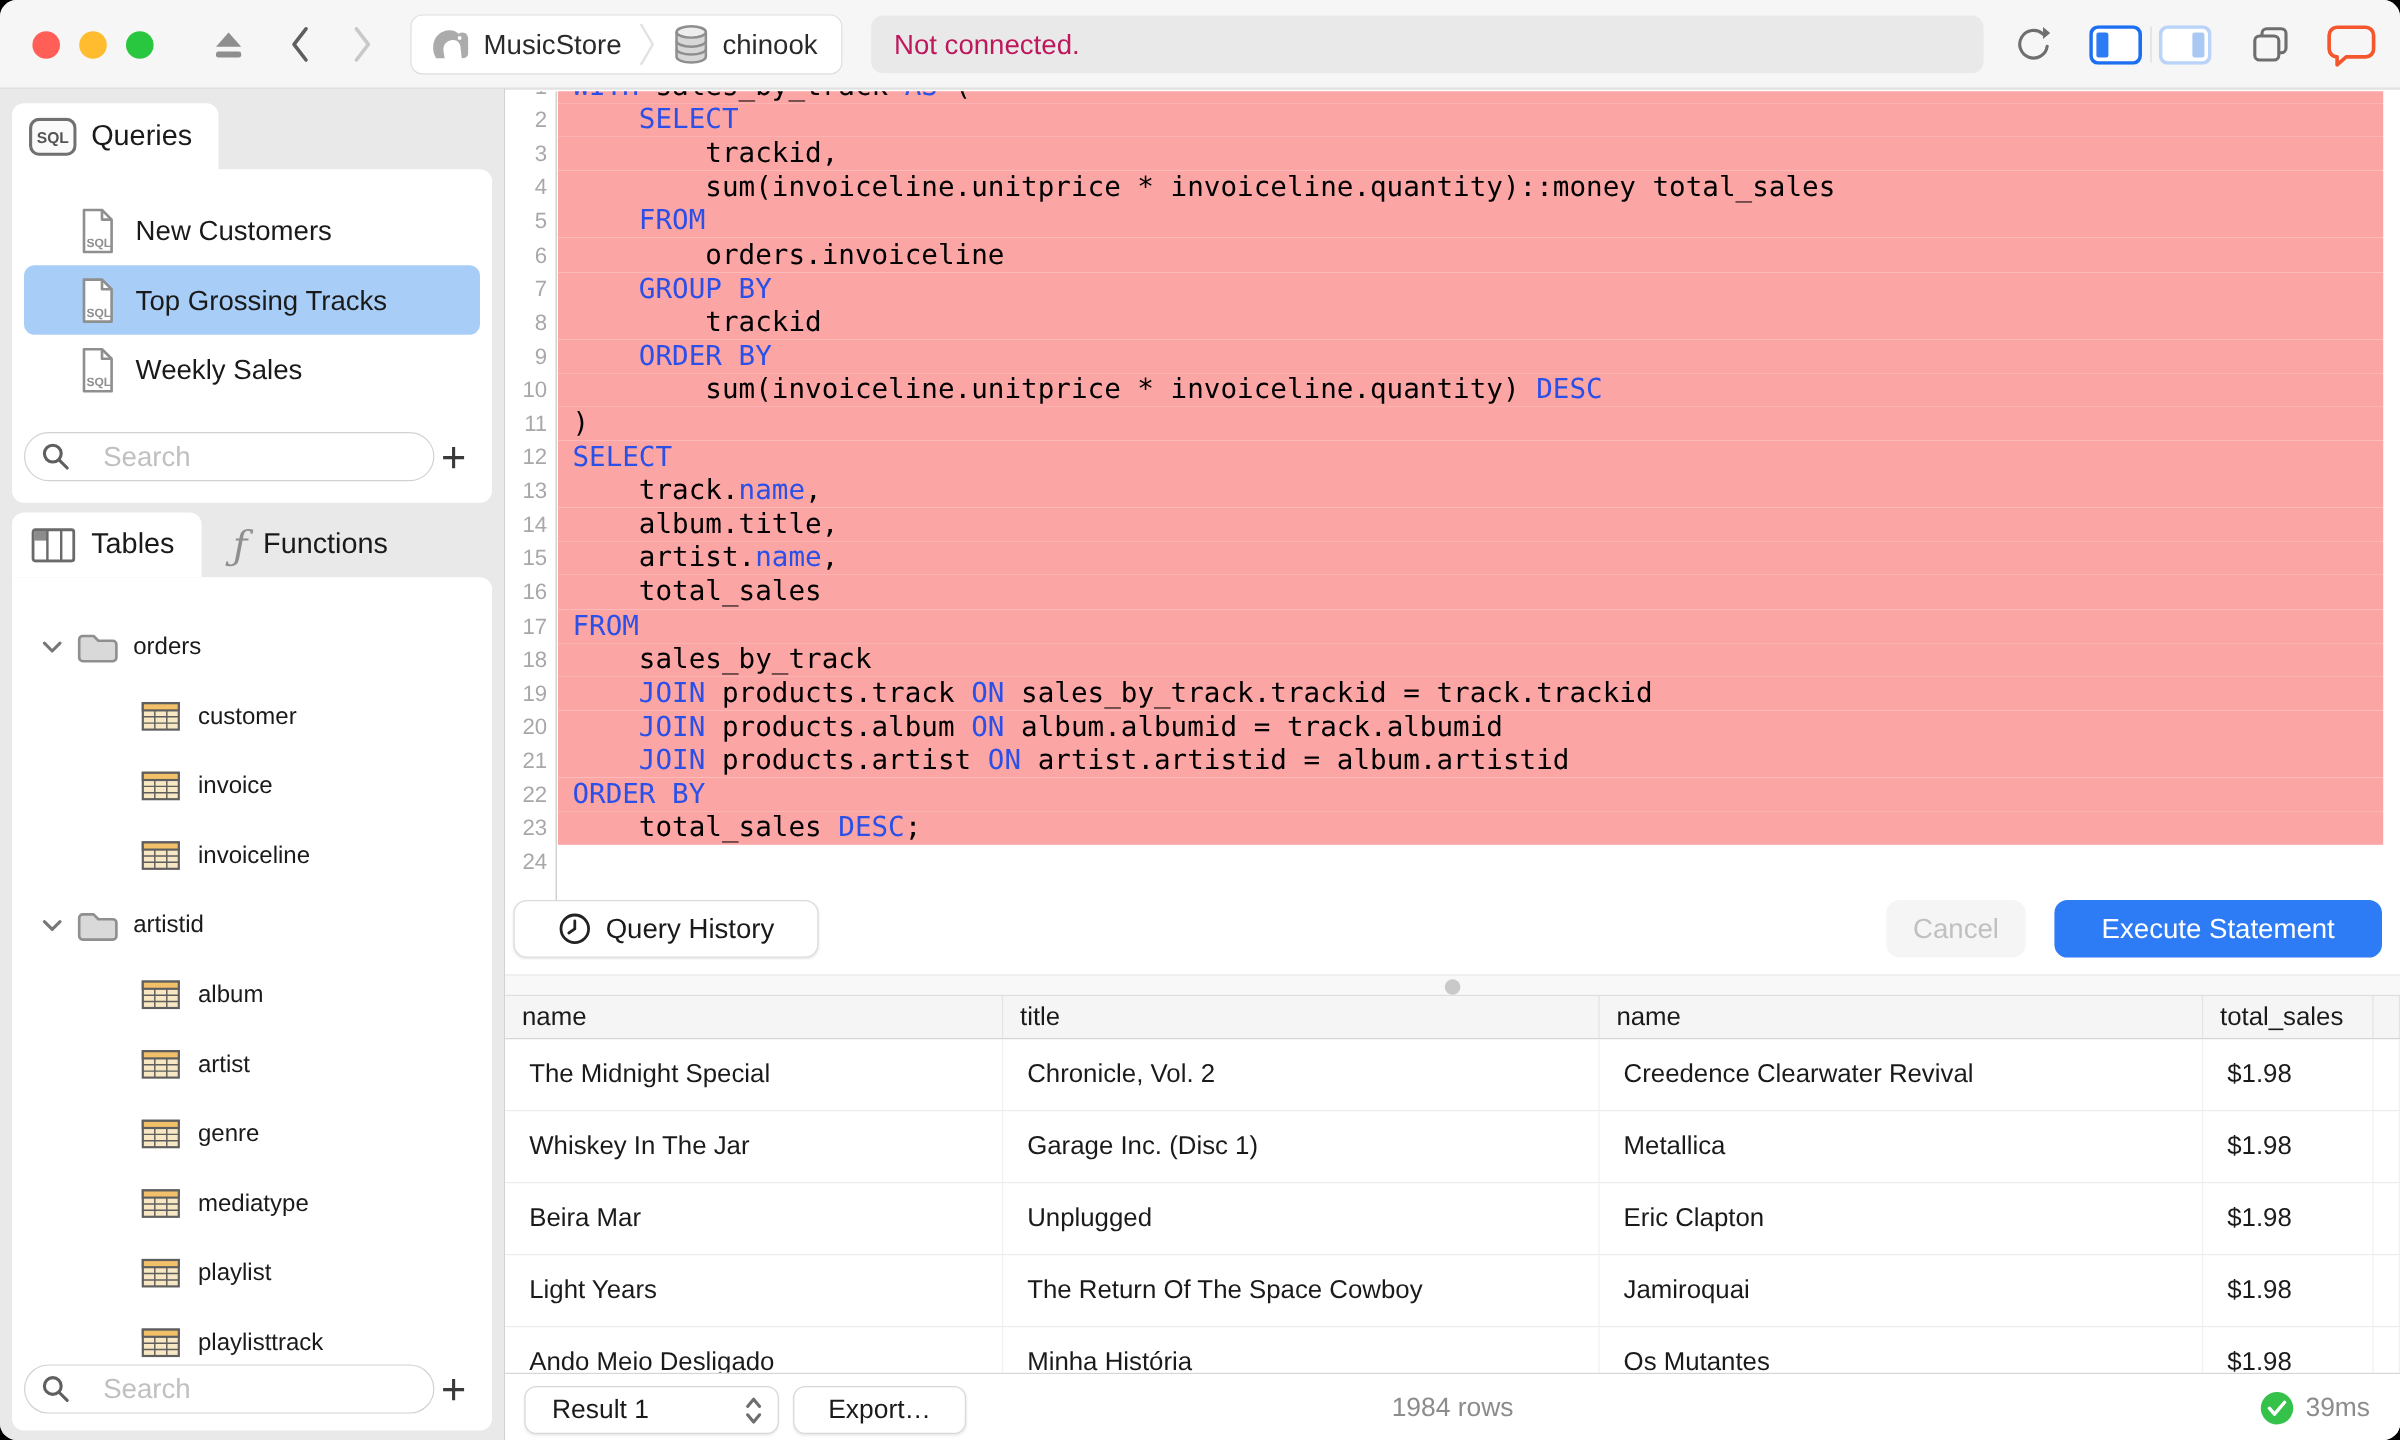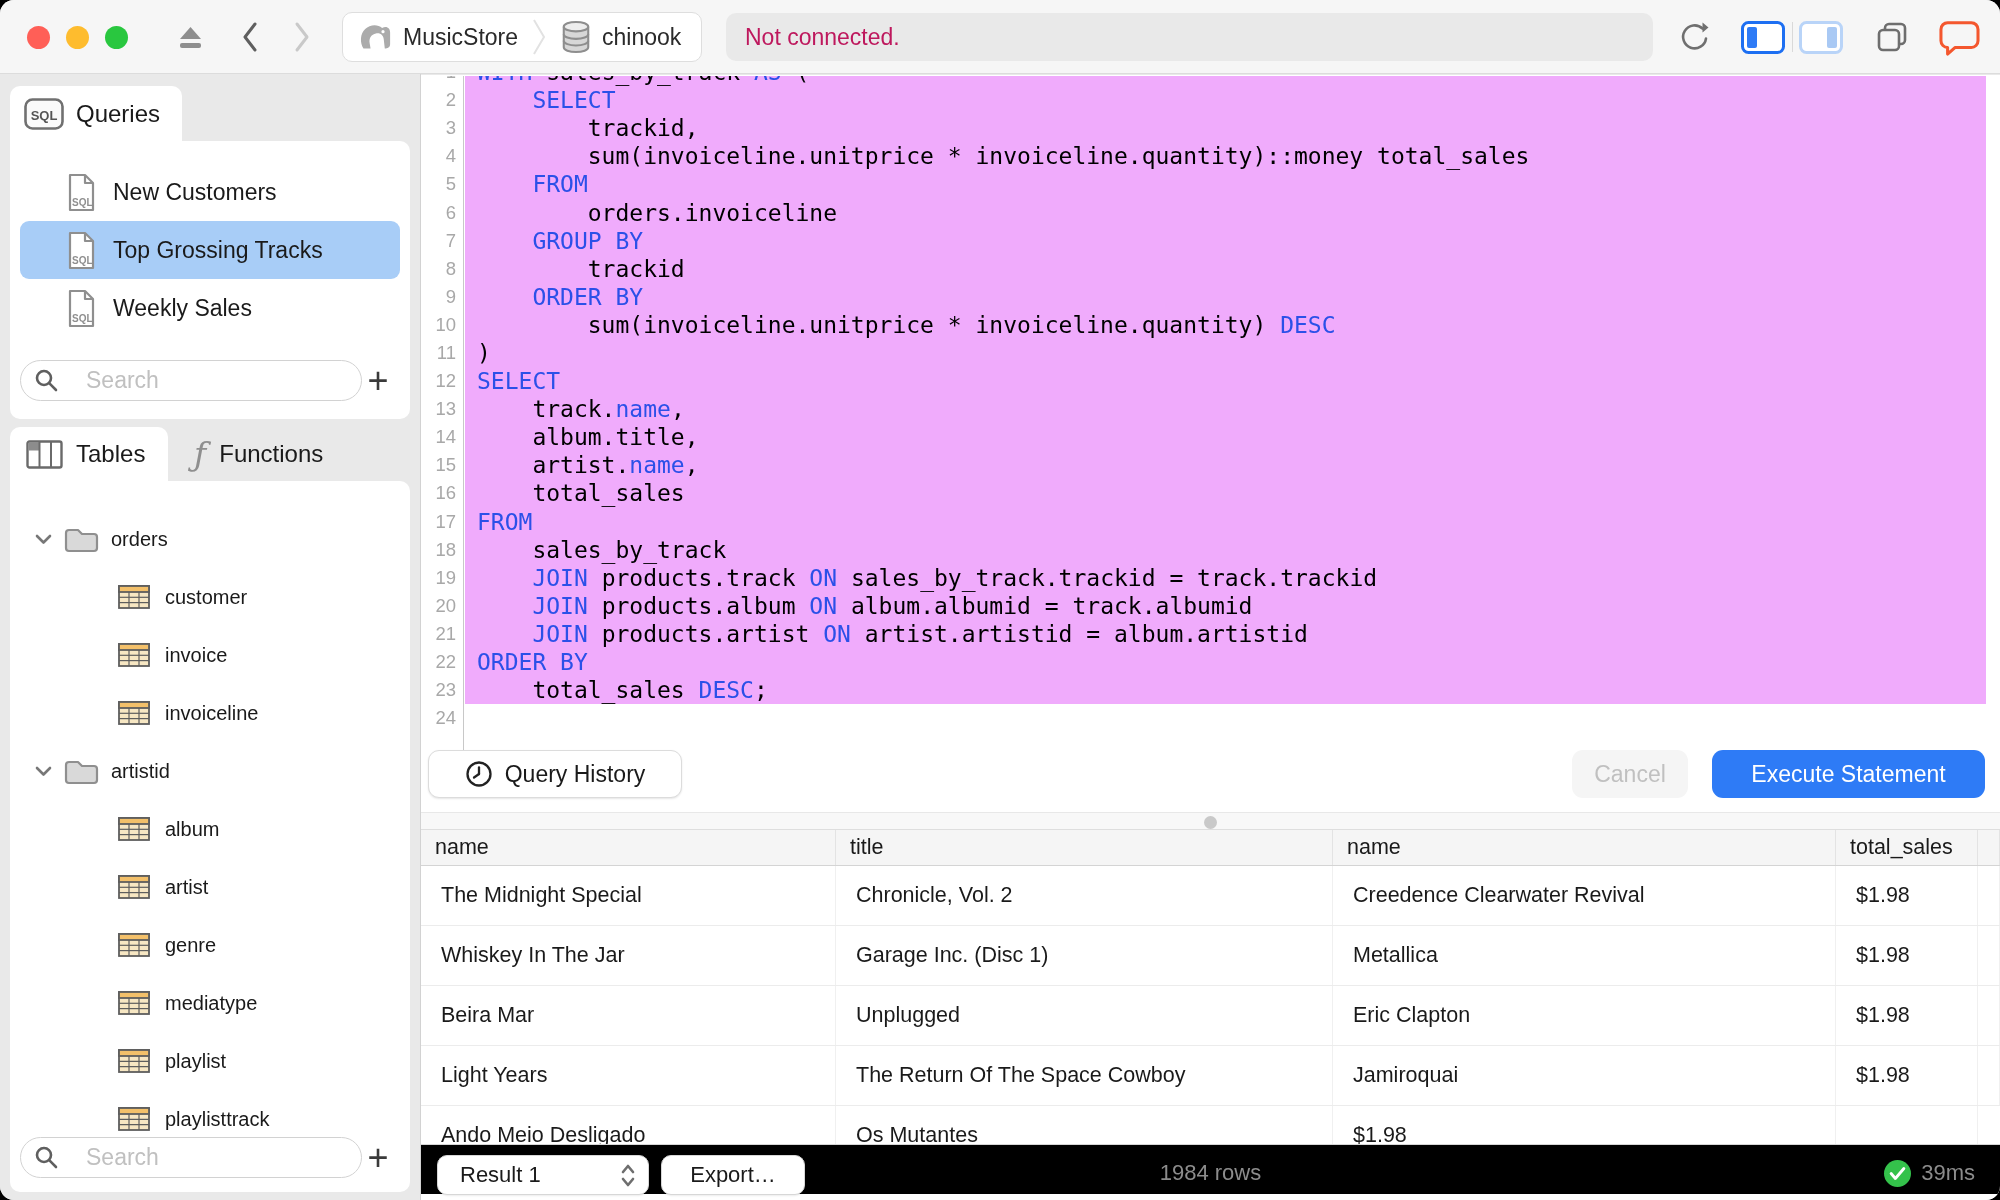--- a/index.html
+++ b/index.html
@@ -53,42 +53,42 @@
   .main-bg{position:absolute;left:421px;top:75px;right:0;bottom:0;background:#FFF;}
   .editor{position:absolute;left:421px;top:76px;width:1579px;height:676px;overflow:hidden;background:#FFF;}
   .gutter{position:absolute;left:0;top:0;bottom:0;width:43px;background:#FFF;border-right:1px solid #C8C8C8;}
   .gutter-inner{position:absolute;left:0;right:0;top:-18px;}
   .lnum{height:28.1px;display:flex;align-items:center;justify-content:flex-end;padding-right:7px;
     font-size:18.5px;color:#A8A8A8;}
   .code{position:absolute;left:44px;right:0;top:0;bottom:0;}
   .code-inner{position:absolute;left:0;right:0;top:-18px;}
   .code-row{height:28.1px;display:flex;align-items:center;padding-left:12px;margin-right:14px;
     font-family:"DejaVu Sans Mono",monospace;font-size:23px;white-space:pre;color:#000;}
-  .code-row.hl{background:#f0abfc;}
+  .code-row.hl{background:#fca5a5;}
   .kw{color:#2B50E8;}
   
   .exec-row{position:absolute;left:421px;top:752px;right:0;height:60px;background:#FFF;}
   .btn{display:flex;align-items:center;justify-content:center;border-radius:11px;font-size:23px;}
   .history-btn{position:absolute;left:7px;top:-2px;width:254px;height:48px;background:#FFF;border:1px solid #DCDCDC;
     box-shadow:0 1px 2px rgba(0,0,0,.10);gap:12px;color:#1A1A1A;}
   .cancel-btn{position:absolute;left:1151px;top:-2px;width:116px;height:48px;background:#F5F5F5;color:#C0C0C0;}
   .execute-btn{position:absolute;left:1291px;top:-2px;width:273px;height:48px;background:#2E7BF6;color:#FFF;font-weight:500;}
   
   .splitter{position:absolute;left:421px;top:812px;right:0;height:18px;background:#F8F8F8;
     border-top:1px solid #E8E8E8;border-bottom:1px solid #DEDEDE;}
   .splitter .dot{position:absolute;left:783px;top:3px;width:13px;height:13px;border-radius:50%;background:#C9C9C9;}
   
   .results{position:absolute;left:421px;top:830px;width:1579px;height:314px;overflow:hidden;background:#FFF;}
   .thead,.trow{display:grid;grid-template-columns:415px 497px 503px 142px 22px;}
   .thead{height:36px;background:#F5F5F5;border-bottom:1px solid #D4D4D4;}
   .hcell{display:flex;align-items:center;padding-left:14px;font-size:21.5px;border-right:1px solid #E3E3E3;overflow:hidden;white-space:nowrap;}
   .trow{height:60px;border-bottom:1px solid #ECECEC;}
   .tcell{display:flex;align-items:center;padding-left:20px;font-size:21.5px;border-right:1px solid #F0F0F0;overflow:hidden;white-space:nowrap;}
   
-  .statusbar{position:absolute;left:421px;top:1144px;right:0;height:50px;background:#000000;border-top:1px solid #D6D6D6;}
+  .statusbar{position:absolute;left:421px;top:1144px;right:0;height:50px;background:#ffffff;border-top:1px solid #D6D6D6;}
   .result-btn{position:absolute;left:16px;top:10px;width:212px;height:40px;background:#FFF;border:1px solid #D7D7D7;
     border-radius:10px;box-shadow:0 1px 2px rgba(0,0,0,.08);display:flex;align-items:center;justify-content:space-between;
     padding:0 12px 0 22px;font-size:22px;}
   .export-btn{position:absolute;left:240px;top:10px;width:144px;height:40px;background:#FFF;border:1px solid #D7D7D7;
     border-radius:10px;box-shadow:0 1px 2px rgba(0,0,0,.08);display:flex;align-items:center;justify-content:center;font-size:22px;}
   .rowcount{position:absolute;left:0;right:0;top:0;height:56px;display:flex;align-items:center;justify-content:center;
     font-size:22px;color:#8C8C8C;pointer-events:none;}
   .timing{position:absolute;right:25px;top:0;height:56px;display:flex;align-items:center;gap:10px;font-size:22px;color:#8C8C8C;}
   .checkcircle{width:27px;height:27px;border-radius:50%;background:#34C24B;display:flex;align-items:center;justify-content:center;}
 </style>
@@ -479,20 +479,21 @@
         </div>
         <div class="trow">
           <div class="tcell">Light Years</div>
           <div class="tcell">The Return Of The Space Cowboy</div>
           <div class="tcell">Jamiroquai</div>
           <div class="tcell">$1.98</div>
           <div class="tcell"></div>
         </div>
         <div class="trow">
           <div class="tcell">Ando Meio Desligado</div>
+          <div class="tcell">Minha História</div>
           <div class="tcell">Os Mutantes</div>
           <div class="tcell">$1.98</div>
           <div class="tcell"></div>
         </div>
       </div>
   </div>
 
   <div class="statusbar">
     <div class="result-btn">
       <span>Result 1</span>

